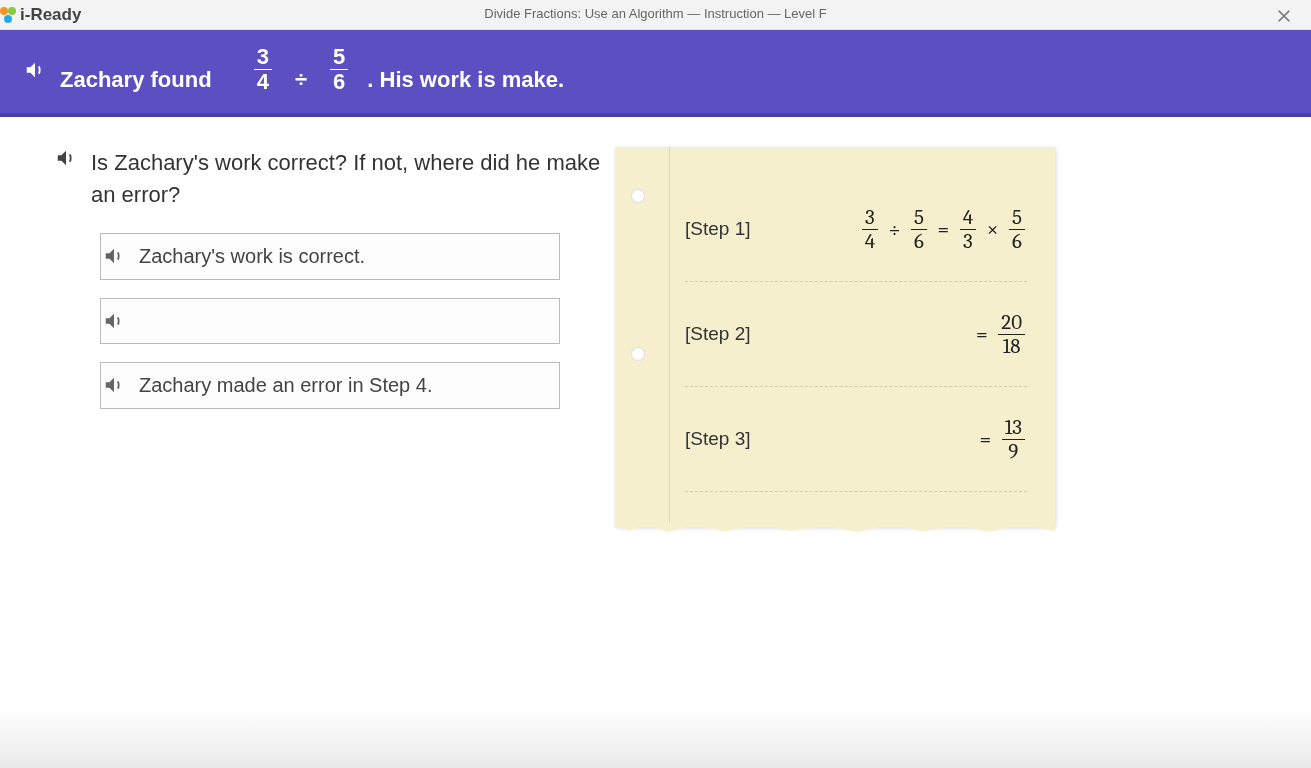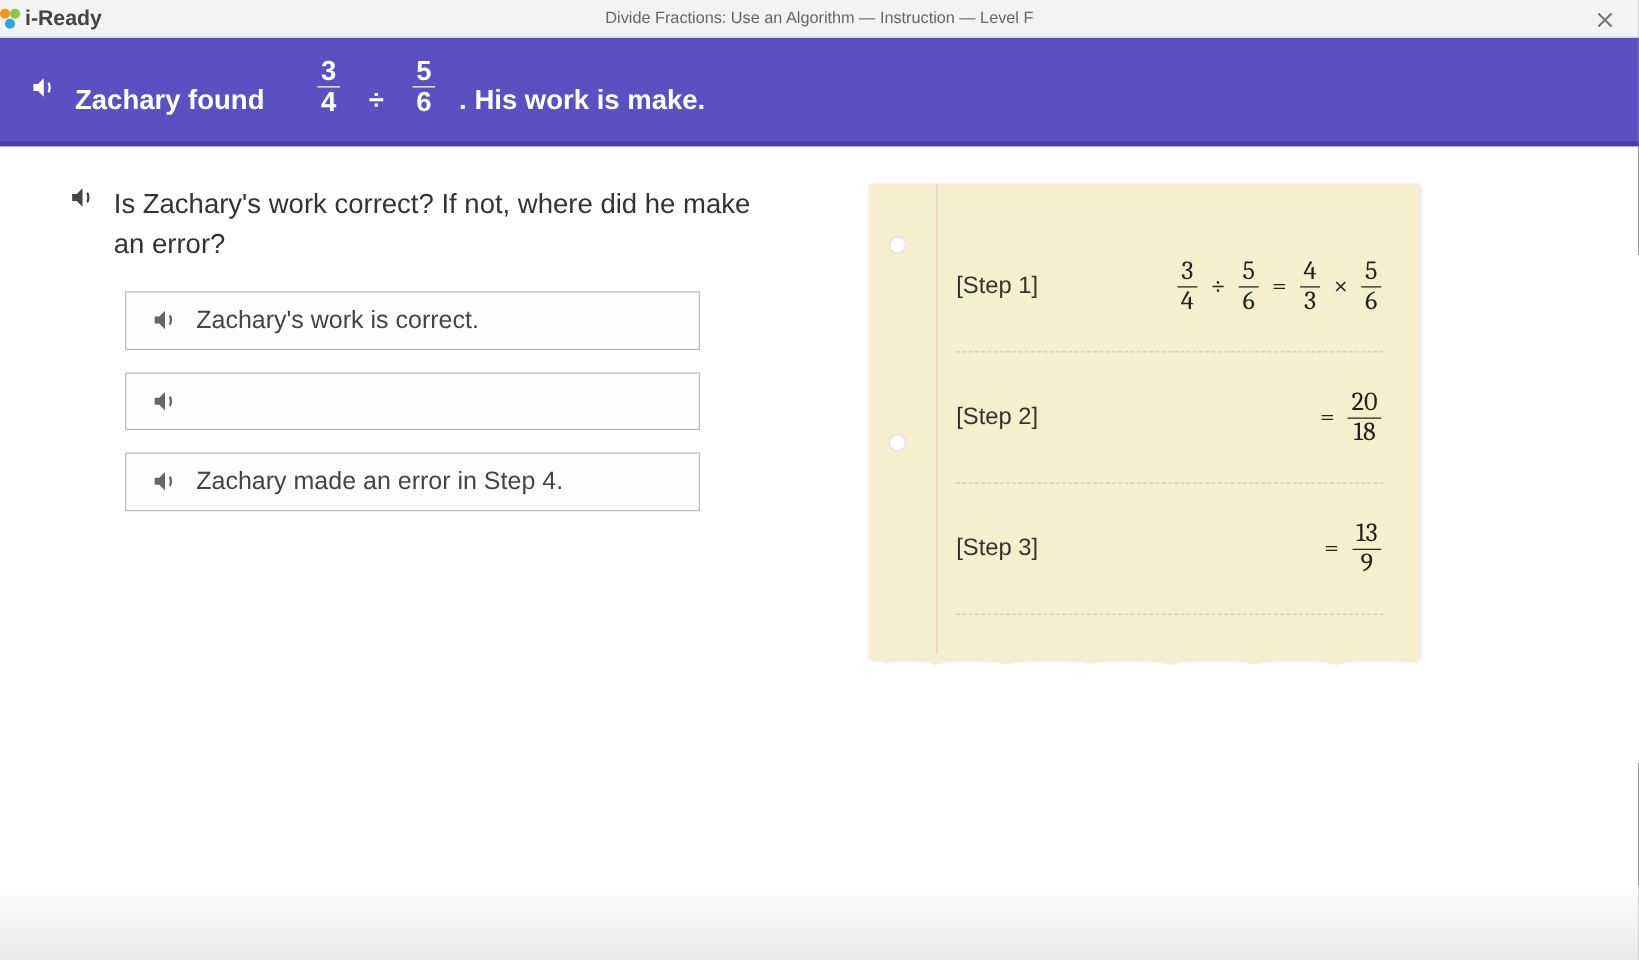--- a/index.html
+++ b/index.html
@@ -9,26 +9,26 @@
   .brand { display:flex; align-items:center; gap:4px; font-weight:600; color:#444; font-size:17px;}
   .brand-logo { width:16px; height:16px; position:relative; }
   .brand-logo span { position:absolute; border-radius:50%; }
   .brand-logo .c1 { width:8px; height:8px; background:#f7941d; left:0; top:0; }
   .brand-logo .c2 { width:8px; height:8px; background:#8dc63f; right:0; top:0; }
   .brand-logo .c3 { width:8px; height:8px; background:#27aae1; left:4px; bottom:0; }
   .lesson-title { position:absolute; left:50%; transform:translateX(-50%); color:#666; font-size:13px; top:6px;}
   .close-x { position:absolute; right:12px; top:5px; color:#888; font-size:18px; cursor:pointer; padding:2px 8px;}
   .purple-bar { background:#5b4fc1; color:#fff; padding:16px 24px 20px 24px; display:flex; align-items:center; gap:14px; font-size:22px; border-bottom:4px solid #4a3fa8;}
   .purple-bar .audio-icon { filter: brightness(10); }
-  .content { padding:30px 40px 0 55px; display:flex; gap:80px; align-items:flex-start;}
+  .content { padding:30px 40px 0 55px; display:flex; align-items:flex-start;}
   .left-col { flex:0 0 560px; }
   .question-row { display:flex; align-items:flex-start; gap:14px; margin-bottom:22px;}
   .question-text { font-size:22px; color:#333; line-height:1.45;}
   .options { padding-left:45px; display:flex; flex-direction:column; gap:18px;}
-  .option { border:1px solid #bbb; background:#fdfdfd; padding:11px 20px; display:flex; align-items:center; gap:14px; font-size:20px; color:#444; cursor:pointer; width:460px;}
+  .option { border:1px solid #bbb; background:#fdfdfd; padding:11px 2px; display:flex; align-items:center; gap:14px; font-size:20px; color:#444; cursor:pointer; width:460px;}
   .option:nth-child(1){ width:460px;}
   .audio-icon { display:inline-flex; width:22px; height:22px; }
   .audio-icon svg { width:22px; height:22px; }
   .notepad { width:440px; height:380px; background:#f6efcd; position:relative; box-shadow:1px 1px 4px rgba(0,0,0,0.15); padding:30px 28px 10px 70px;}
   .notepad::before { content:""; position:absolute; left:54px; top:0; bottom:0; width:1px; background:#e8a; opacity:.35;}
   .hole { position:absolute; left:16px; width:14px; height:14px; border-radius:50%; background:#fff; box-shadow:inset 0 0 2px #aaa;}
   .hole.h1 { top:42px;} .hole.h2 { top:200px;}
   .np-row { display:flex; align-items:center; height:105px; border-bottom:1px dashed rgba(150,140,90,.35);}
   .np-row:last-child { border-bottom:none;}
   .np-label { font-size:19px; color:#333; flex:0 0 150px;}

